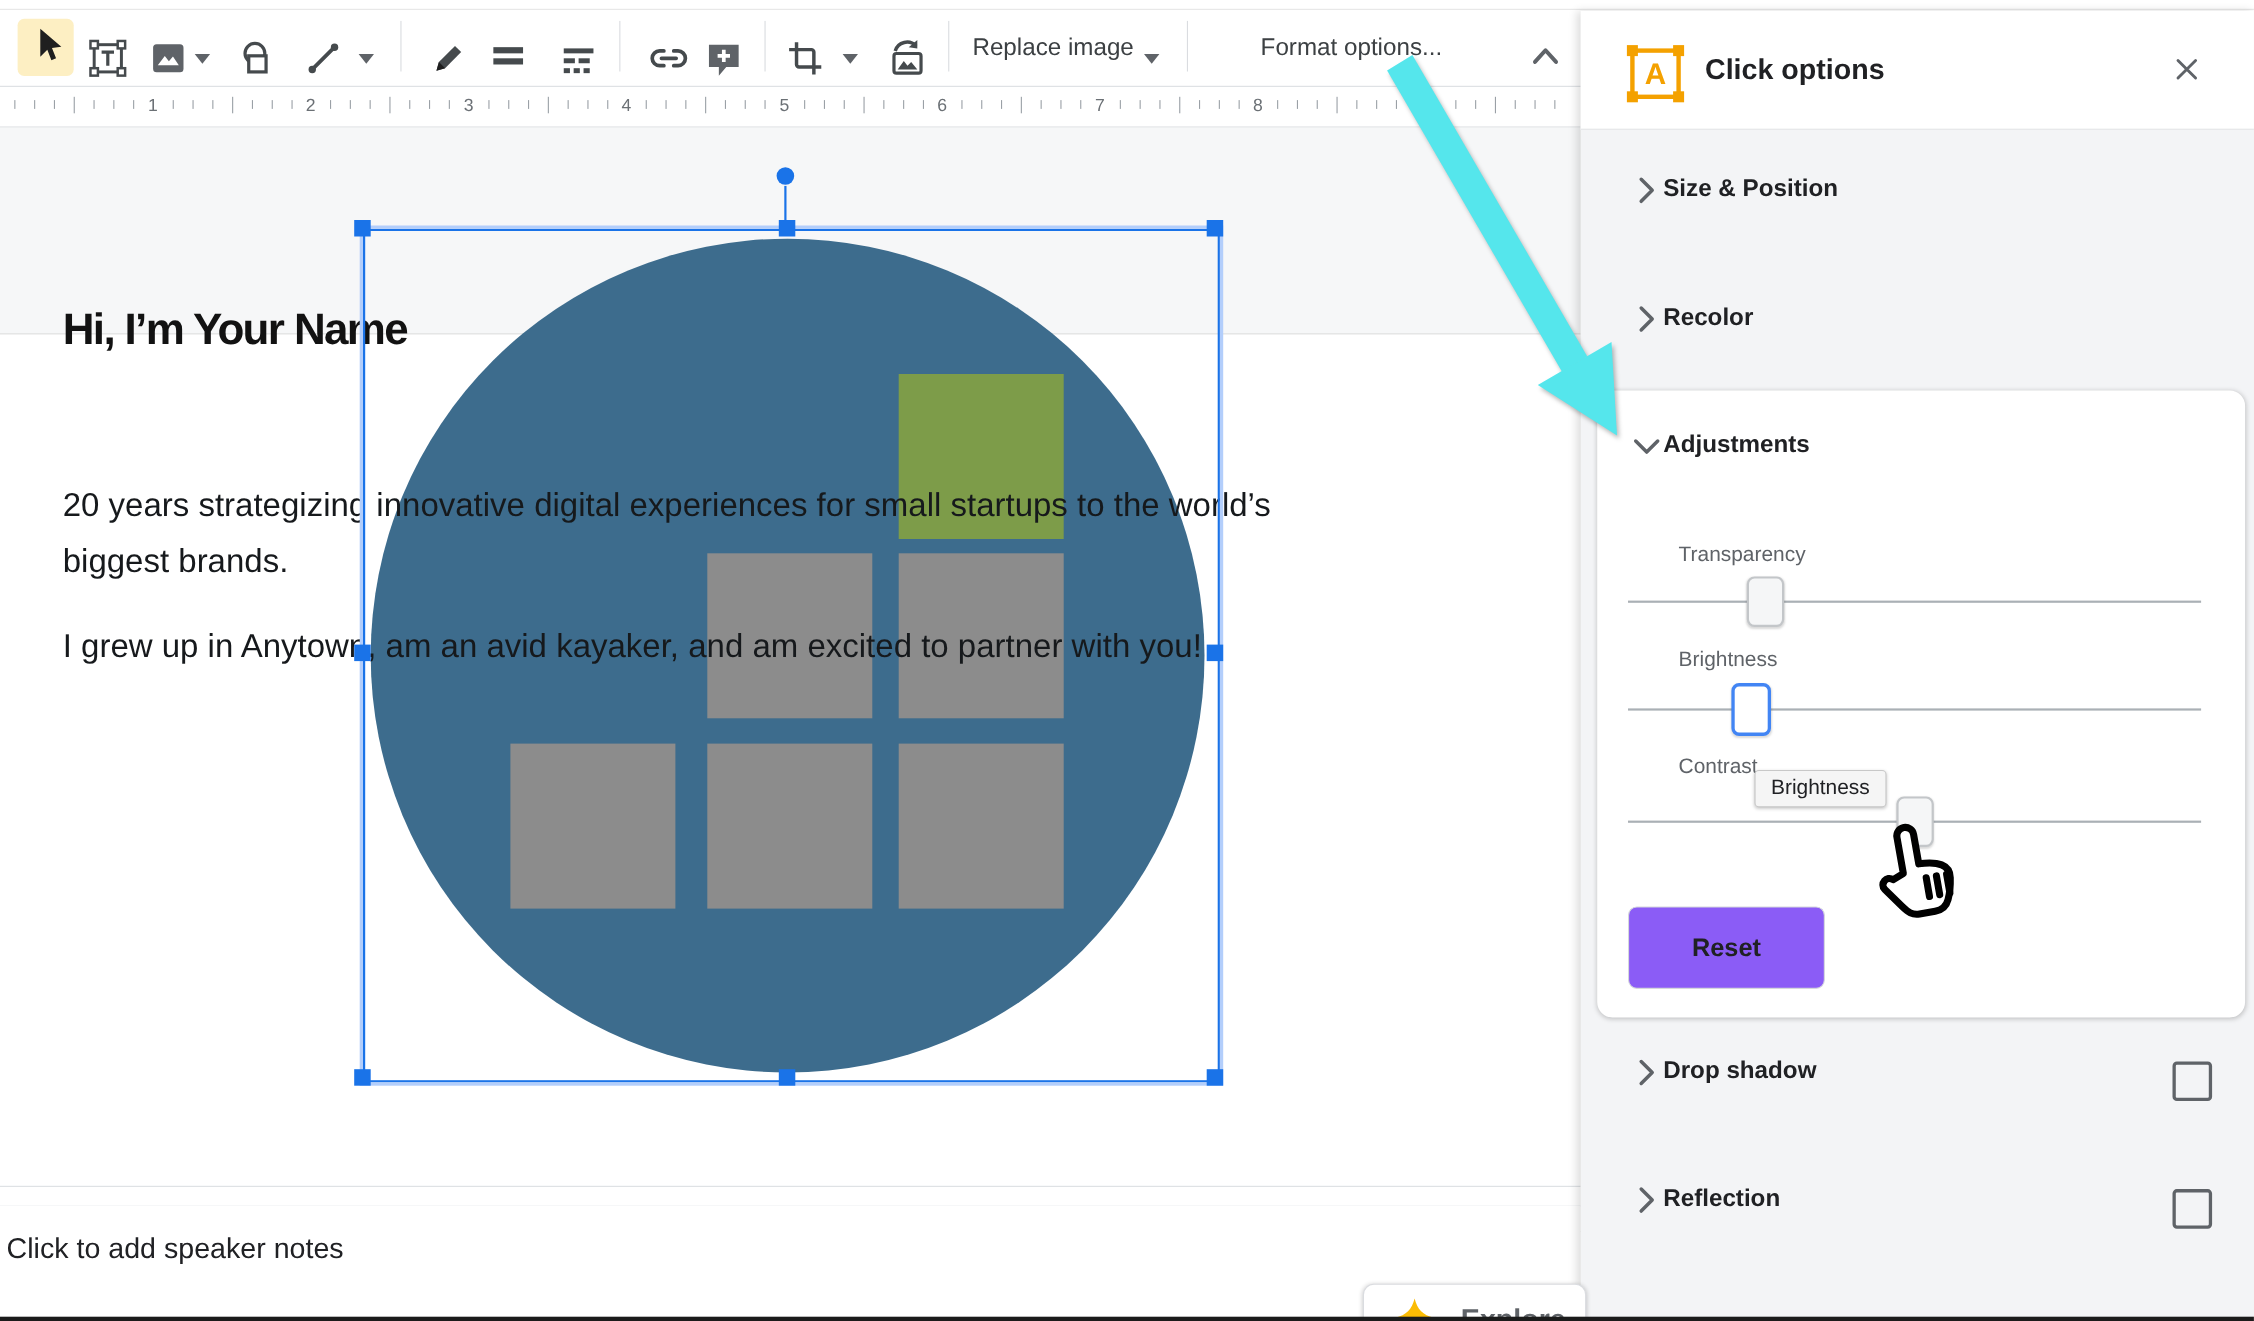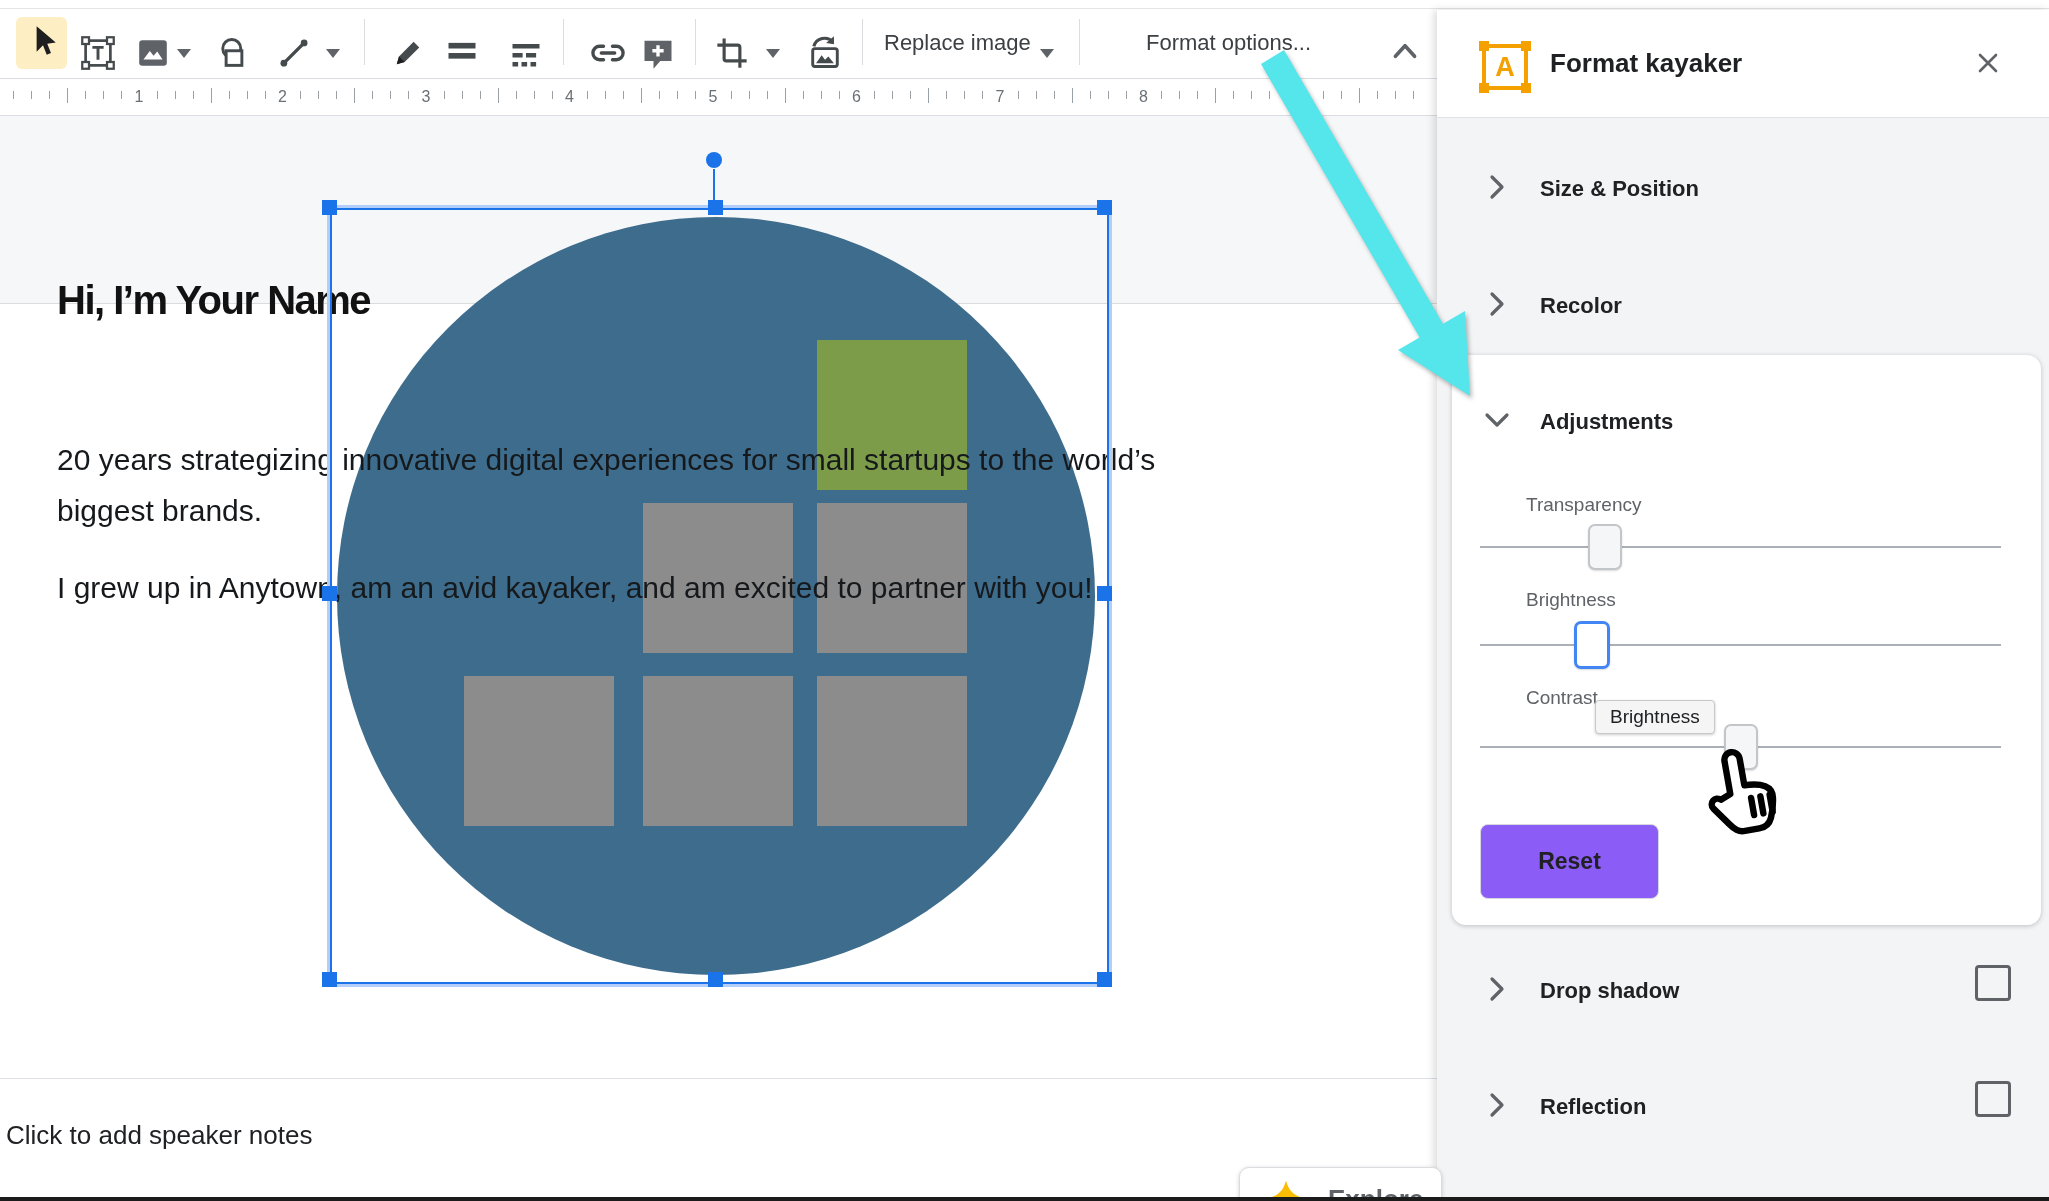--- a/index.html
+++ b/index.html
@@ -56,21 +56,21 @@
          box-shadow:-3px 0 8px rgba(0,0,0,.14);z-index:15;}
   .panel-header{position:absolute;left:0;top:0;width:612px;height:107px;background:#fff;
                 border-bottom:1px solid #e2e3e5;}
   .fo-icon{position:absolute;left:45px;top:34px;width:38px;height:38px;border:4px solid #f4a100;
            display:flex;align-items:center;justify-content:center;}
   .fo-icon b{color:#f4a100;font-size:27px;line-height:1;}
   .fo-icon i{position:absolute;width:10px;height:10px;background:#f4a100;}
   .fo-icon i.tl{left:-7px;top:-7px;} .fo-icon i.tr{right:-7px;top:-7px;}
   .fo-icon i.bl{left:-7px;bottom:-7px;} .fo-icon i.br{right:-7px;bottom:-7px;}
   .panel-title{position:absolute;left:113px;top:38px;font-size:26px;font-weight:bold;color:#202124;white-space:nowrap;}
-  .prow{position:absolute;left:45px;display:flex;align-items:flex-end;gap:28px;height:44px;}
+  .prow{position:absolute;left:45px;display:flex;align-items:flex-start;height:44px;}
   .prow .plabel{font-size:22px;font-weight:bold;color:#202124;white-space:nowrap;}
   .adj-card{position:absolute;left:15px;top:345px;width:589px;height:570px;background:#fff;
             border-radius:14px;box-shadow:0 1px 5px rgba(0,0,0,.22);}
   .slider-label{position:absolute;left:45px;font-size:19px;color:#5f6368;white-space:nowrap;margin-left:44px;}
   .track{position:absolute;left:43px;width:521px;height:2px;background:#aab0b5;}
   .thumb{position:absolute;width:30px;height:42px;border-radius:7px;background:#f5f6f7;
          border:2px solid #c3c6c9;transform:translate(-50%,-50%);box-shadow:0 1px 2px rgba(0,0,0,.15);}
   .thumb.focused{background:#fff;border:3px solid #4285f4;}
   .tooltip{position:absolute;left:158px;top:690px;padding:5px 14px;background:#f5f5f5;
            border:1px solid #c8c8c8;border-radius:4px;box-shadow:0 1px 3px rgba(0,0,0,.2);
@@ -319,21 +319,21 @@
 
   <div class="panel">
     <div class="panel-header">
       <div class="fo-icon">
         <b>A</b>
           <i class="tl"></i>
           <i class="tr"></i>
           <i class="bl"></i>
           <i class="br"></i>
       </div>
-      <div class="panel-title">Format kayaker</div>
+      <div class="panel-title">Click options</div>
       <svg width="30" height="30" viewBox="0 0 30 30" style="position:absolute;left:536px;top:38px;">
         <path d="M7 7 L23 23 M23 7 L7 23" stroke="#5f6368" stroke-width="2.6" stroke-linecap="round"></path>
       </svg>
     </div>
 
     <div class="prow" style="top:148px;">
       <svg width="30" height="30" viewBox="0 0 30 30">
         <path d="M10 5 L20 15 L10 25" fill="none" stroke="#5f6368" stroke-width="3.2" stroke-linecap="round" stroke-linejoin="round"></path>
       </svg>
       <span class="plabel">Size &amp; Position</span>

